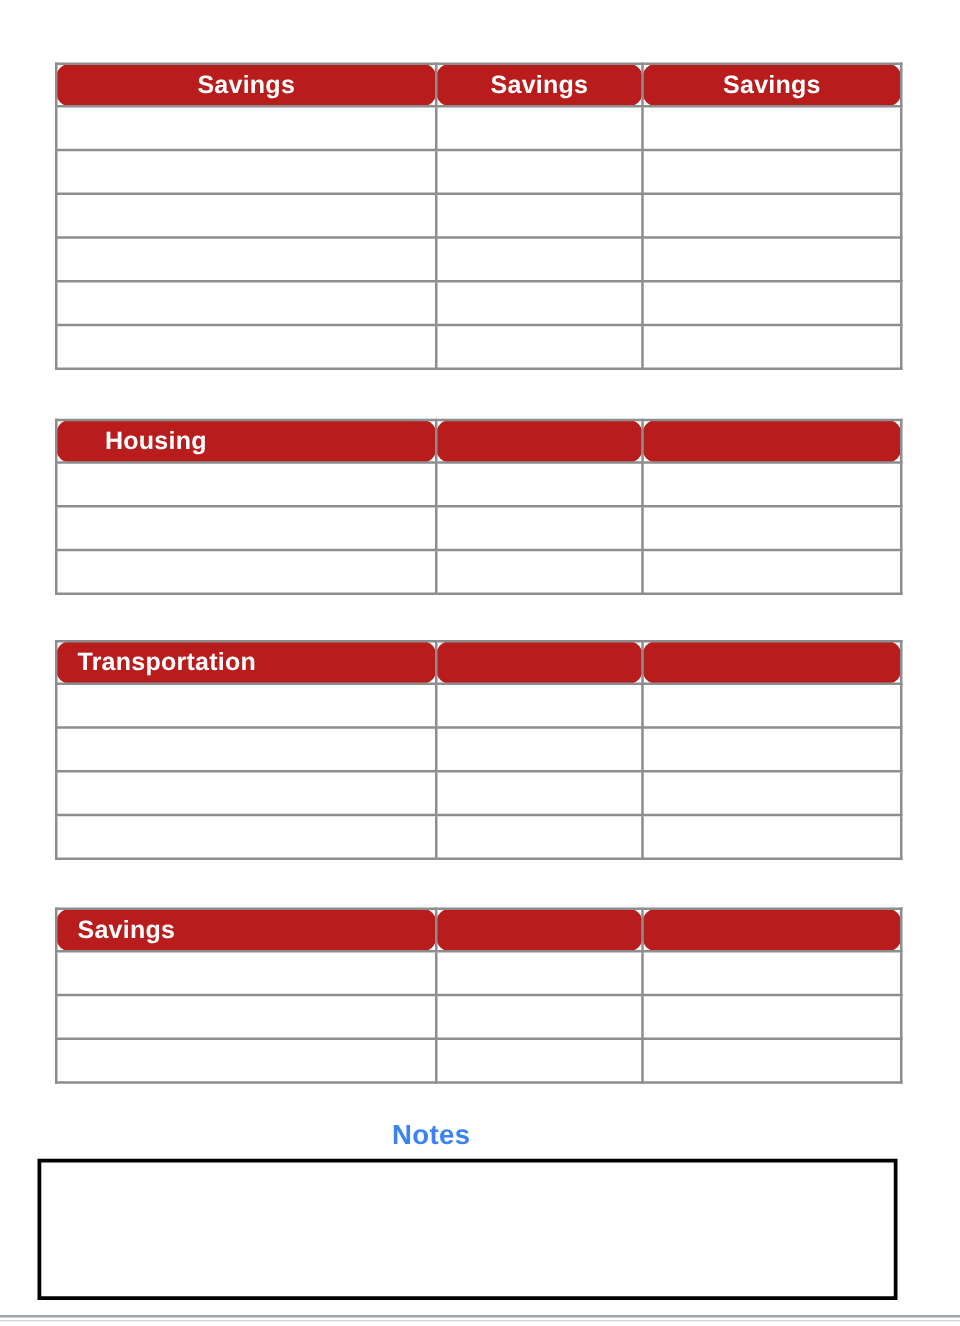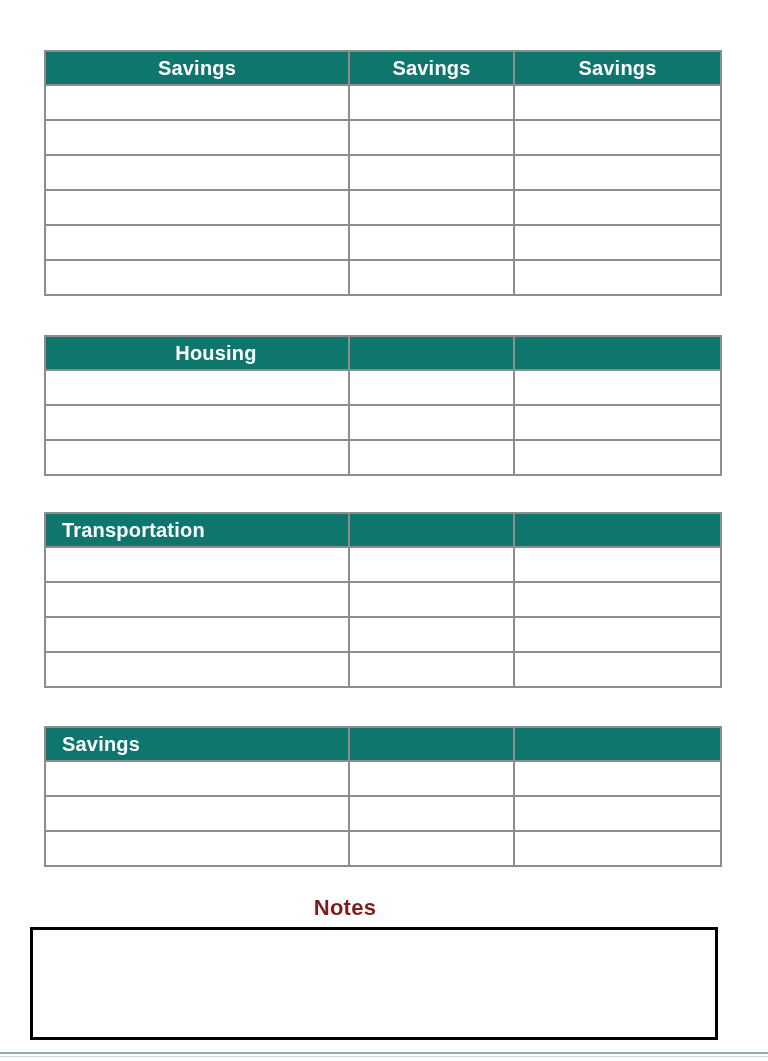--- a/index.html
+++ b/index.html
@@ -37,36 +37,37 @@
   .budget-table col.c-actual { width: 207px; }
 
   .budget-table th,
   .budget-table td {
     border: 2px solid #8d8d8d;
     padding: 0;
     margin: 0;
   }
 
   .budget-table thead th {
-    background: #0f766e;
+    background: #b91c1c;
     color: #ffffff;
     height: 32px;
     font-size: 20px;
     font-weight: bold;
     letter-spacing: 0.2px;
     line-height: 32px;
     border-color: #8d8d8d;
     vertical-align: middle;
+    border-radius: 11px;
   }
 
   .budget-table thead th.hdr-center {
     text-align: center;
   }
   .budget-table thead th.hdr-left {
-    text-align: center;
+    text-align: left;
     padding-left: 38px;
   }
   .budget-table thead th.hdr-left-tight {
     text-align: left;
     padding-left: 16px;
   }
   .budget-table thead th.hdr-blank {
     text-align: left;
   }
 
@@ -83,21 +84,21 @@
 
   
   .notes-title {
     position: absolute;
     top: 895px;
     left: 0;
     width: 690px;
     text-align: center;
     font-size: 22px;
     font-weight: bold;
-    color: #7f1d1d;
+    color: #3b82f6;
     letter-spacing: 0.3px;
   }
 
   .notes-box {
     position: absolute;
     top: 927px;
     left: 30px;
     width: 688px;
     height: 113px;
     border: 3px solid #000000;

